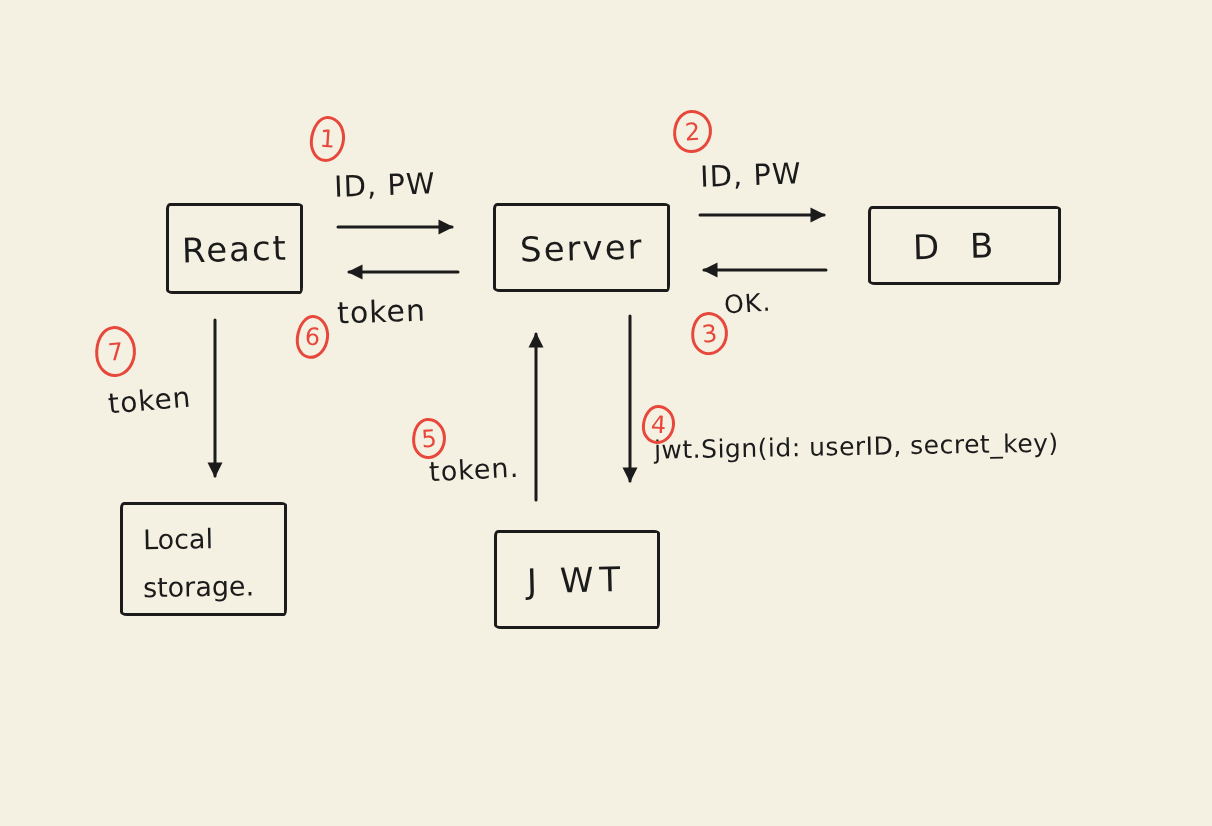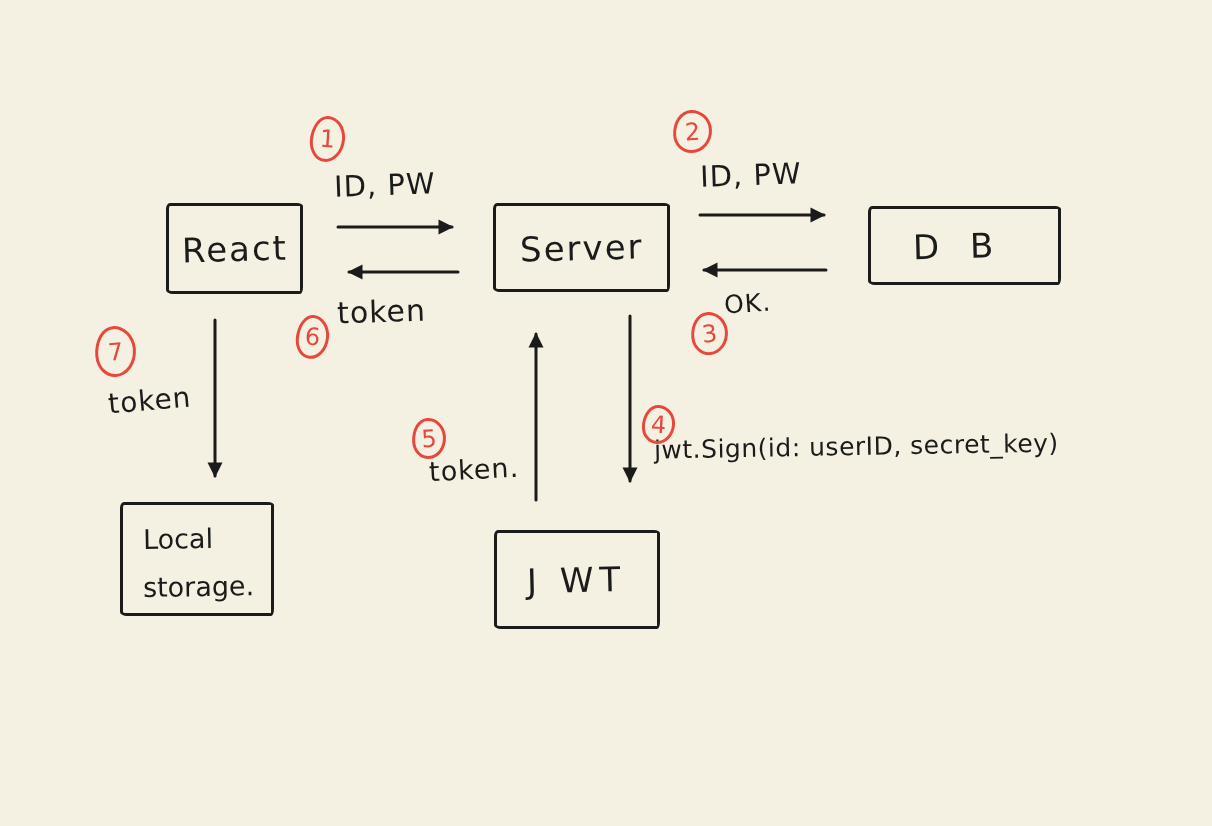--- a/index.html
+++ b/index.html
@@ -32,21 +32,21 @@
     letter-spacing: 2px;
     transform: rotate(-1.5deg);
     white-space: pre;
   }
   #node-react  { left: 166px; top: 203px; width: 137px; height: 91px; }
   #node-server { left: 493px; top: 203px; width: 177px; height: 89px; }
   #node-db     { left: 868px; top: 206px; width: 193px; height: 79px; justify-content: flex-start; padding-left: 42px; }
   #node-db .node-label { letter-spacing: 10px; }
   #node-jwt    { left: 494px; top: 530px; width: 166px; height: 99px; }
   #node-jwt .node-label { letter-spacing: 6px; }
-  #node-local  { left: 120px; top: 502px; width: 154px; height: 114px;
+  #node-local  { left: 120px; top: 502px; width: 167px; height: 114px;
                  display: block; padding: 10px 0 0 20px; }
   #node-local .ls-line {
     display: block; font-size: 27px; line-height: 1.78;
     transform: rotate(-1deg); color: #1B1B1B;
   }
   
   .elabel {
     position: absolute;
     color: #1B1B1B;
     white-space: nowrap;

